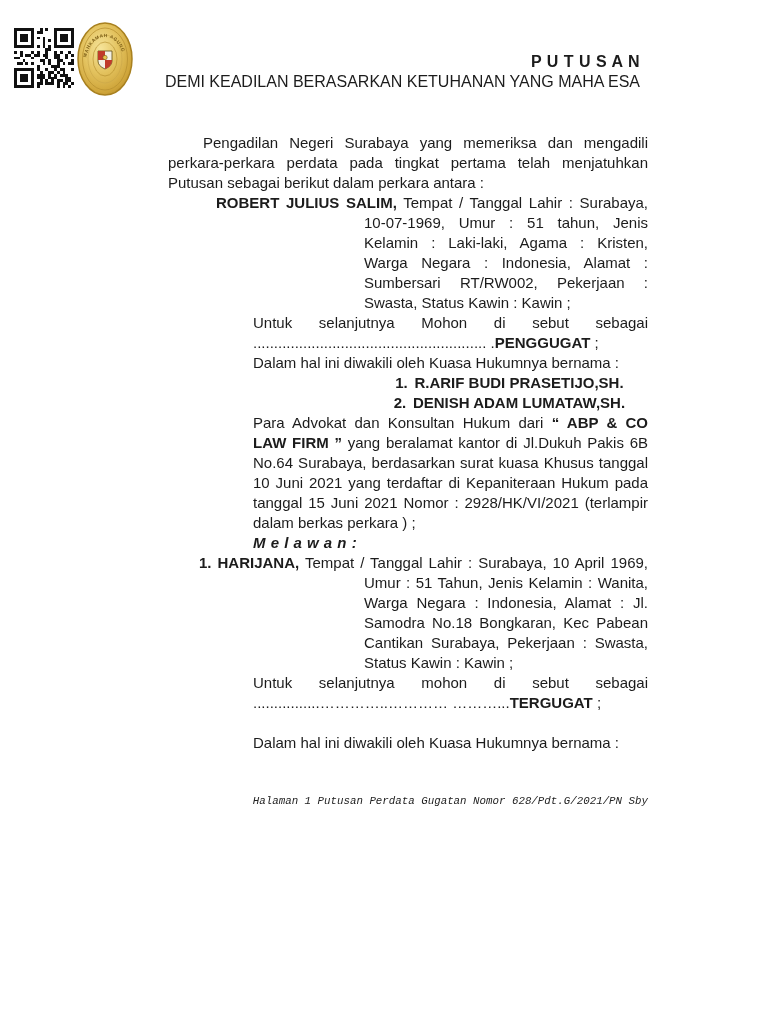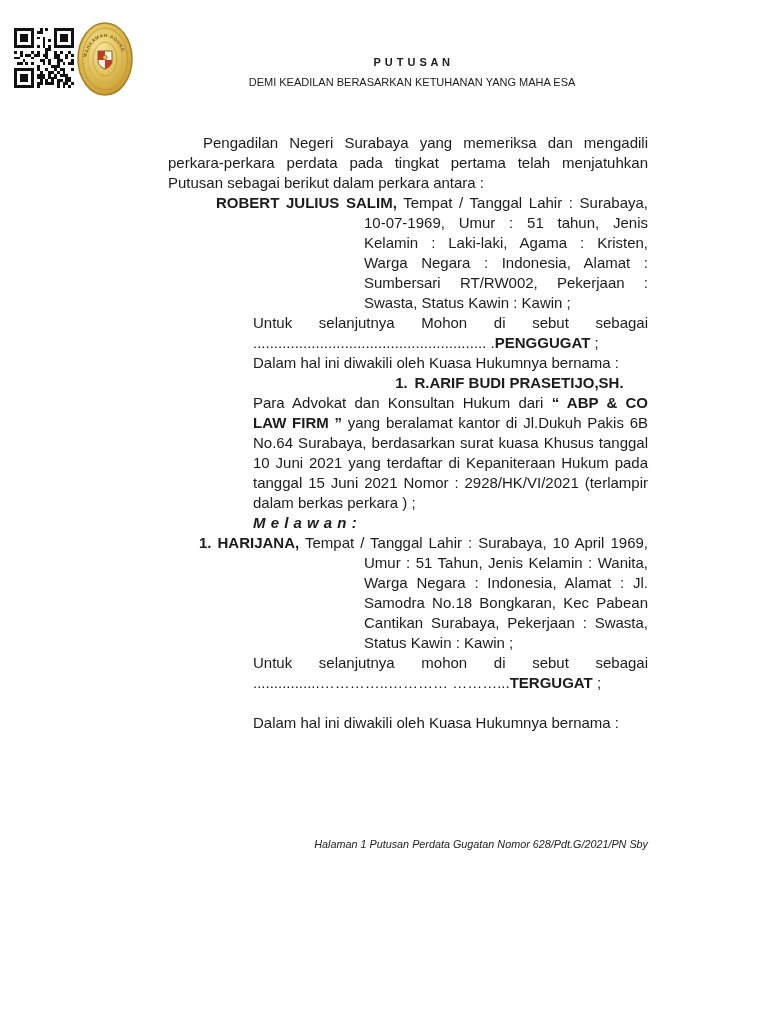--- a/index.html
+++ b/index.html
@@ -18,22 +18,22 @@
     position: absolute; left: 14px; top: 28px;
     width: 60px; height: 60px;
   }
   .qr svg { width: 100%; height: 100%; shape-rendering: crispEdges; }
   .seal {
     position: absolute; left: 77px; top: 21px;
     width: 56px; height: 76px;
   }
   
   .titles {
-    position: absolute; left: 172px; top: 52px; width: 480px;
-    text-align: center; line-height: 20px; font-size: 11px;
+    position: absolute; left: 160px; top: 52px; width: 480px;
+    text-align: right; line-height: 20px; font-size: 16px;
   }
   .title-main { font-weight: 700; letter-spacing: 0.5px; }
   
   .doc-body {
     position: absolute; left: 168px; top: 133px; width: 480px;
     font-size: 15px; line-height: 20px;
   }
   .p { text-align: justify; }
   .b { font-weight: 700; }
   .i { font-style: italic; }
@@ -41,23 +41,23 @@
   .hang-plaintiff { padding-left: 196px; text-indent: -148px; }
   .hang-defendant { padding-left: 196px; text-indent: -165px; }
   .col { margin-left: 85px; }
   .list { margin-left: 196px; text-align: center; }
   .list .marker { display: inline-block; width: 26px; font-weight: 700; }
   .melawan { letter-spacing: 0.5px; }
   .spacer-top { margin-top: 20px; }
   .dots { word-break: break-all; }
   
   .footer {
-    position: absolute; left: 168px; top: 837px; width: 480px;
+    position: absolute; left: 168px; top: 794px; width: 480px;
     text-align: right; font-size: 10.8px; font-style: italic;
-    color: #222; line-height: 14px;
+    color: #222; line-height: 14px; font-family: Liberation Mono, monospace;
   }
 </style>
 </head>
 <body>
 
 <div class="page">
 
   <div class="qr">
     <svg id="qr-svg" viewBox="0 0 21 21" xmlns="http://www.w3.org/2000/svg">
         <rect x="0" y="0" width="21" height="21" fill="#ffffff"></rect>
@@ -303,20 +303,21 @@
     <div class="title-main">P U T U S A N</div>
     <div>DEMI KEADILAN BERASARKAN KETUHANAN YANG MAHA ESA</div>
   </div>
 
   <div class="doc-body" id="doc-body">
       <div class="p indent-first"><span>Pengadilan Negeri Surabaya yang memeriksa dan mengadili perkara-perkara perdata pada tingkat pertama telah menjatuhkan Putusan sebagai berikut dalam perkara antara :</span></div>
       <div class="p hang-plaintiff"><span class="b">ROBERT JULIUS SALIM,</span><span> Tempat / Tanggal Lahir : Surabaya, 10-07-1969, Umur : 51 tahun, Jenis Kelamin : Laki-laki, Agama : Kristen, Warga Negara : Indonesia, Alamat : Sumbersari RT/RW002, Pekerjaan : Swasta, Status Kawin : Kawin ;</span></div>
       <div class="p col"><span>Untuk selanjutnya Mohon di sebut sebagai </span><span class="dots">........................................................</span><span> .</span><span class="b">PENGGUGAT</span><span> ;</span></div>
       <div class="p col"><span>Dalam hal ini diwakili oleh Kuasa Hukumnya bernama :</span></div>
       <div class="p list"><span class="marker">1.</span><span class="b">R.ARIF BUDI PRASETIJO,SH.</span></div>
+      <div class="p list"><span class="marker">2.</span><span class="b">DENISH ADAM LUMATAW,SH.</span></div>
       <div class="p col"><span>Para Advokat dan Konsultan Hukum dari </span><span class="b">“ ABP &amp; CO LAW FIRM ”</span><span> yang beralamat kantor di Jl.Dukuh Pakis 6B No.64 Surabaya, berdasarkan surat kuasa Khusus tanggal 10 Juni 2021 yang terdaftar di Kepaniteraan Hukum pada tanggal 15 Juni 2021 Nomor : 2928/HK/VI/2021 (terlampir dalam berkas perkara ) ;</span></div>
       <div class="p col melawan"><span class="b i">M e l a w a n :</span></div>
       <div class="p hang-defendant"><span class="b">1. HARIJANA,</span><span> Tempat / Tanggal Lahir : Surabaya, 10 April 1969, Umur : 51 Tahun, Jenis Kelamin : Wanita, Warga Negara : Indonesia, Alamat : Jl. Samodra No.18 Bongkaran, Kec Pabean Cantikan Surabaya, Pekerjaan : Swasta, Status Kawin : Kawin ;</span></div>
       <div class="p col"><span>Untuk selanjutnya mohon di sebut sebagai </span><span class="dots">................…………..…………</span><span> ………...</span><span class="b">TERGUGAT</span><span> ;</span></div>
       <div class="p col spacer-top"><span>Dalam hal ini diwakili oleh Kuasa Hukumnya bernama :</span></div>
     </div>
 
   <div class="footer">Halaman 1 Putusan Perdata Gugatan Nomor 628/Pdt.G/2021/PN Sby</div>
 
 </div>

